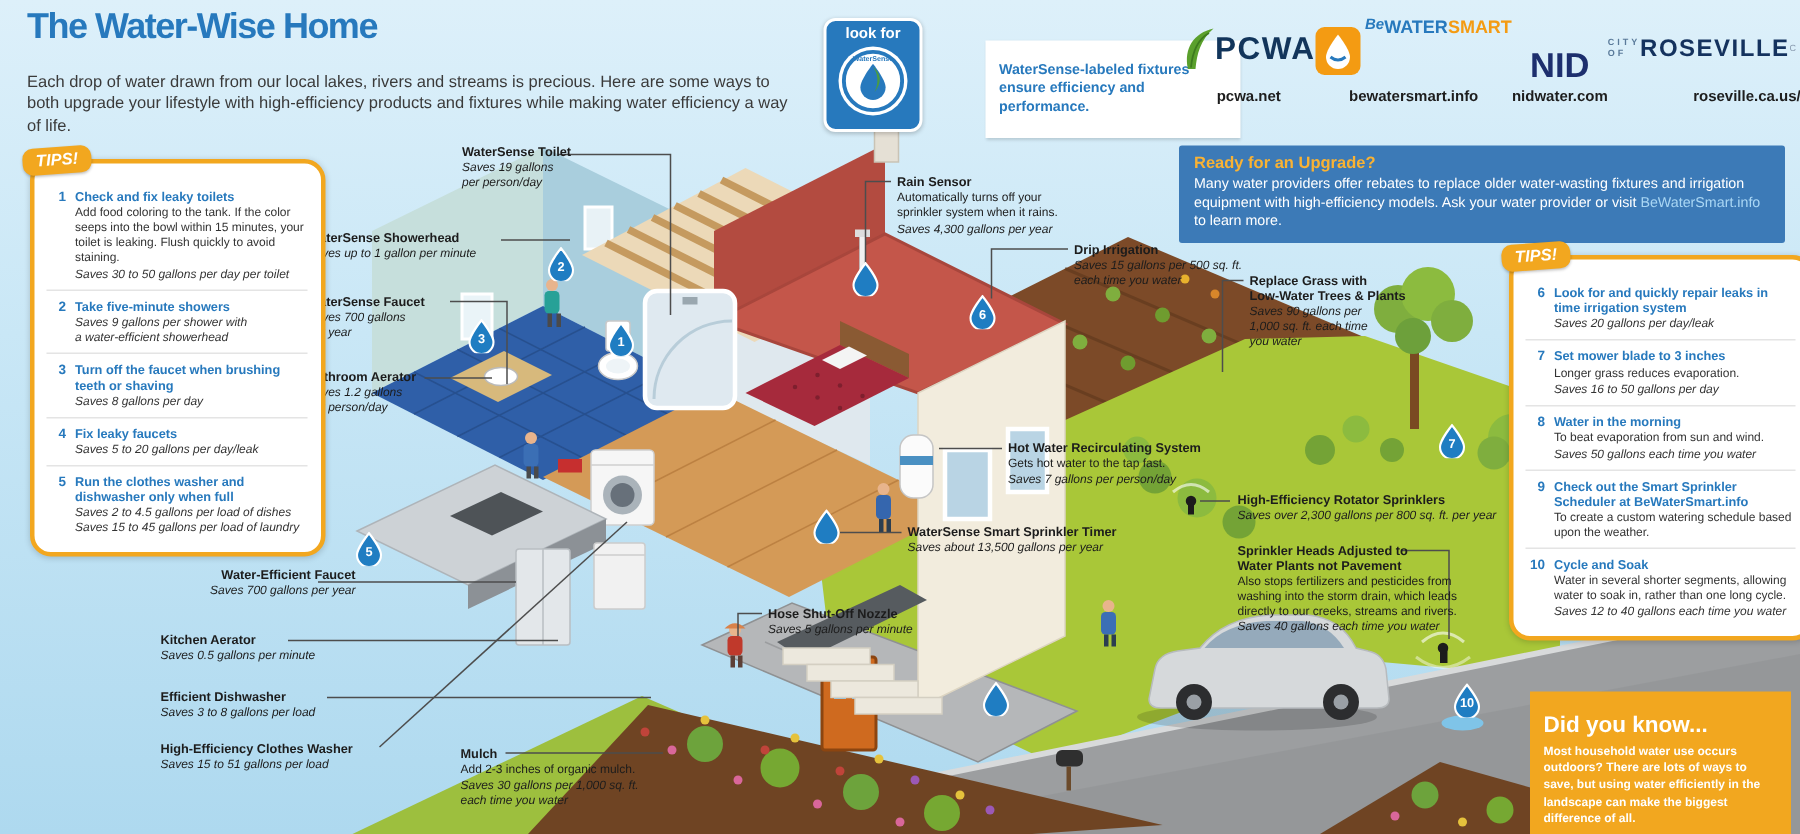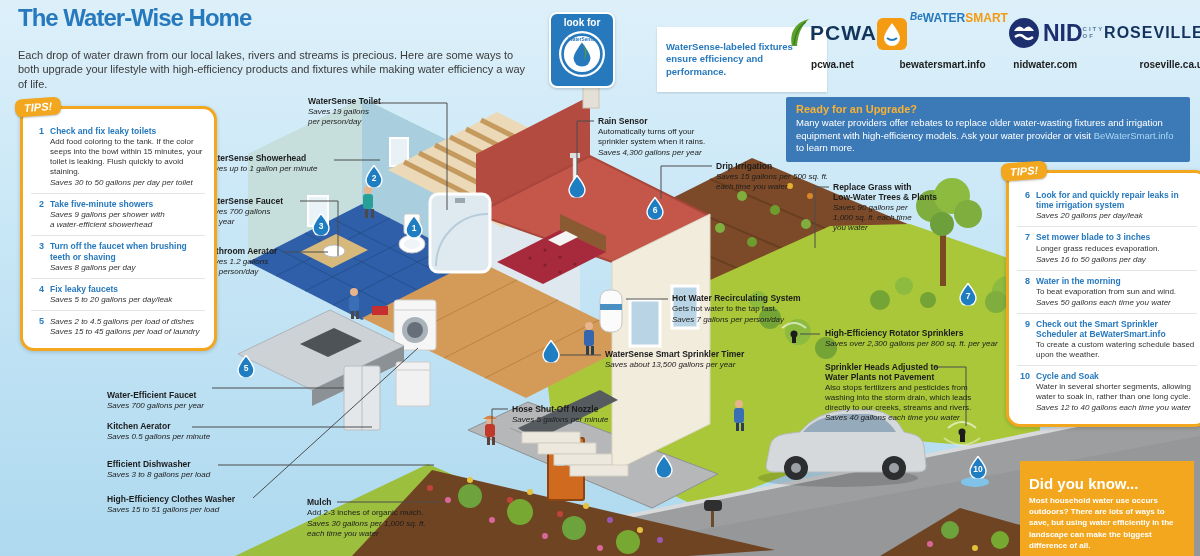--- a/index.html
+++ b/index.html
@@ -20,21 +20,21 @@
   .partner-url{font-size:10px;font-weight:bold;color:#1d1d1d;margin-top:5px;}
   .pcwa-mark{display:flex;align-items:center;height:42px;}
   .pcwa-name{font-size:21px;font-weight:bold;color:#12355b;letter-spacing:1px;}
   .bws-mark{display:flex;align-items:flex-start;height:42px;gap:3px;}
   .bws-box{width:30px;height:32px;background:#f49b12;border-radius:6px;display:flex;align-items:center;justify-content:center;margin-top:6px;}
   .bws-text{display:flex;line-height:1;}
   .bws-be{font-style:italic;font-size:10px;color:#2779bd;font-weight:bold;}
   .bws-l1{font-size:12px;font-weight:bold;color:#2779bd;}
   .bws-l2{font-size:12px;font-weight:bold;color:#f49b12;}
   .bws-bar{height:4px;background:#f49b12;margin-top:1px;border-radius:1px;}
-  .nid-mark{display:flex;align-items:center;height:42px;gap:3px;}
+  .nid-mark{display:flex;align-items:center;height:42px;gap:18px;flex-direction:column;}
   .nid-name{font-size:23px;font-weight:bold;color:#1d2f6e;}
   .ros-mark{display:flex;align-items:center;height:42px;line-height:1.15;position:relative;}
   .ros-cityof{font-size:6px;letter-spacing:2px;color:#5a7a9a;font-weight:bold;}
   .ros-name{font-size:16px;font-weight:bold;color:#14325e;letter-spacing:1px;}
   .ros-state{font-size:6px;letter-spacing:4px;color:#8a9bb0;}
   .ros-rose{position:absolute;right:6px;top:-4px;}
   
   .tips{position:absolute;background:#fff;border:3px solid #f2a71f;border-radius:14px;padding:12px 9px 6px 8px;box-shadow:0 1px 4px rgba(0,0,0,.18);}
   #tips-left{left:20px;top:106px;width:174px;}
   #tips-right{left:1006px;top:170px;width:180px;}
@@ -454,21 +454,21 @@
         <div class="co-saves">Saves over 2,300 gallons per 800 sq. ft. per year</div>
       </div>
       <div class="callout" style="left: 825px; top: 362px; width: 190px;">
         <div class="co-title">Sprinkler Heads Adjusted to
 Water Plants not Pavement</div>
         <div class="co-body">Also stops fertilizers and pesticides from
 washing into the storm drain, which leads
 directly to our creeks, streams and rivers.</div>
         <div class="co-saves">Saves 40 gallons each time you water</div>
       </div>
-      <div class="callout" style="left: 107px; top: 390px; width: 130px;">
+      <div class="callout" style="left: 107px; top: 378px; width: 130px; text-align: right;">
         <div class="co-title">Water-Efficient Faucet</div>
         <div class="co-saves">Saves 700 gallons per year</div>
       </div>
       <div class="callout" style="left: 107px; top: 421px; width: 140px;">
         <div class="co-title">Kitchen Aerator</div>
         <div class="co-saves">Saves 0.5 gallons per minute</div>
       </div>
       <div class="callout" style="left: 107px; top: 459px; width: 145px;">
         <div class="co-title">Efficient Dishwasher</div>
         <div class="co-saves">Saves 3 to 8 gallons per load</div>
@@ -588,20 +588,21 @@
         <div class="tip">
           <div class="tip-n">4</div>
           <div class="tip-content">
             <div class="tip-title">Fix leaky faucets</div>
             <div class="tip-saves">Saves 5 to 20 gallons per day/leak</div>
           </div>
         </div>
         <div class="tip">
           <div class="tip-n">5</div>
           <div class="tip-content">
+            <div class="tip-title">Run the clothes washer and dishwasher only when full</div>
             <div class="tip-saves">Saves 2 to 4.5 gallons per load of dishes
 Saves 15 to 45 gallons per load of laundry</div>
           </div>
         </div>
       </div>
   </div>
   <div class="tips" id="tips-right">
     <div class="tips-tab">TIPS!</div>
     <div class="tips-body" id="tips-right-body">
         <div class="tip">

